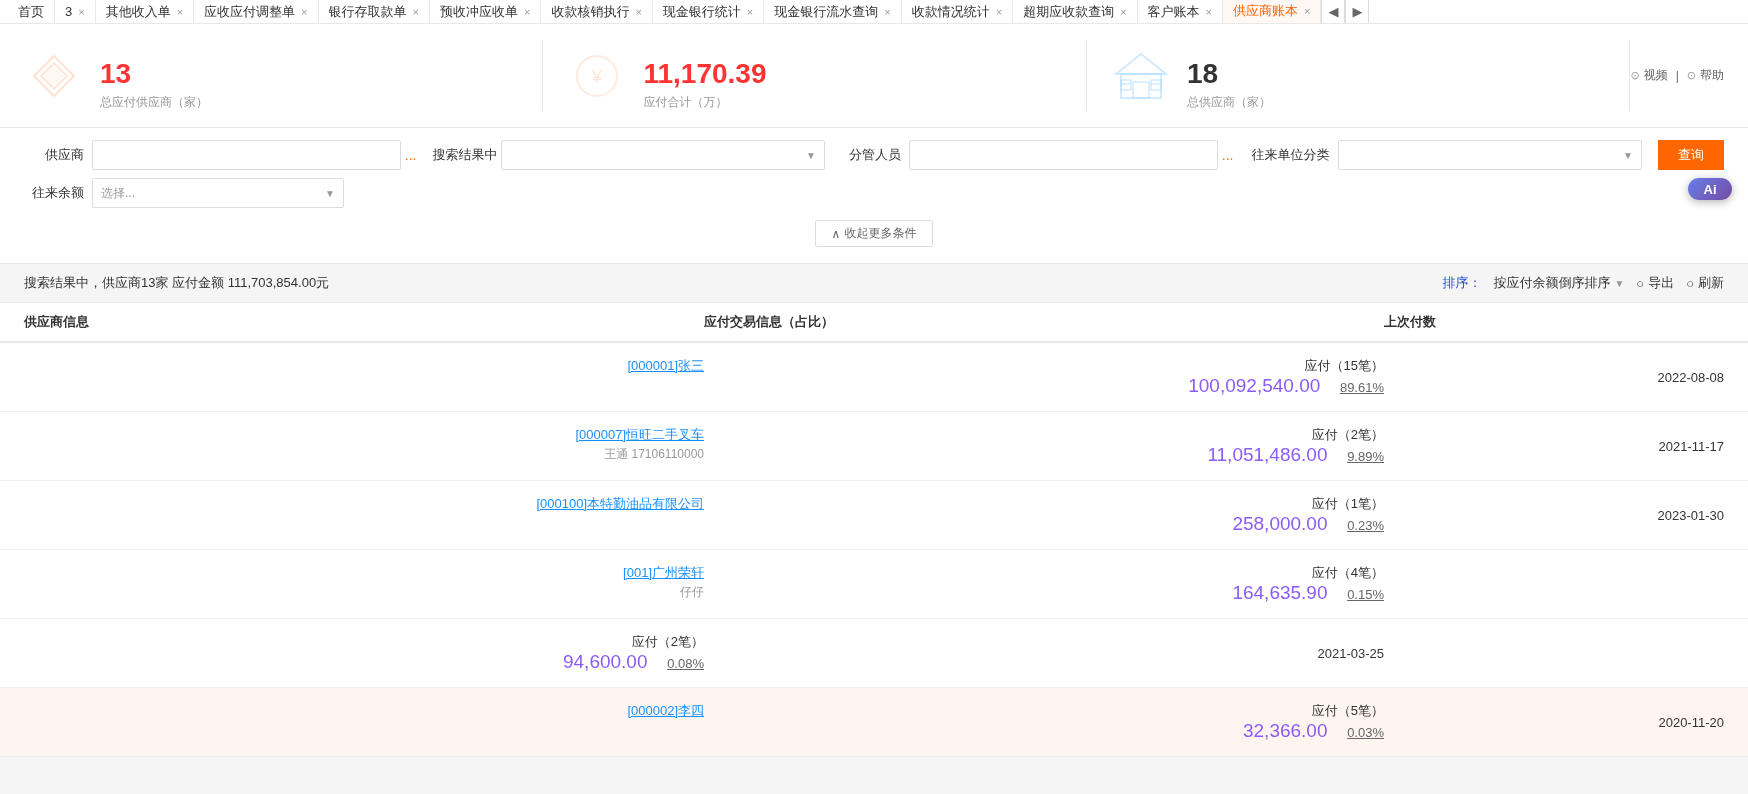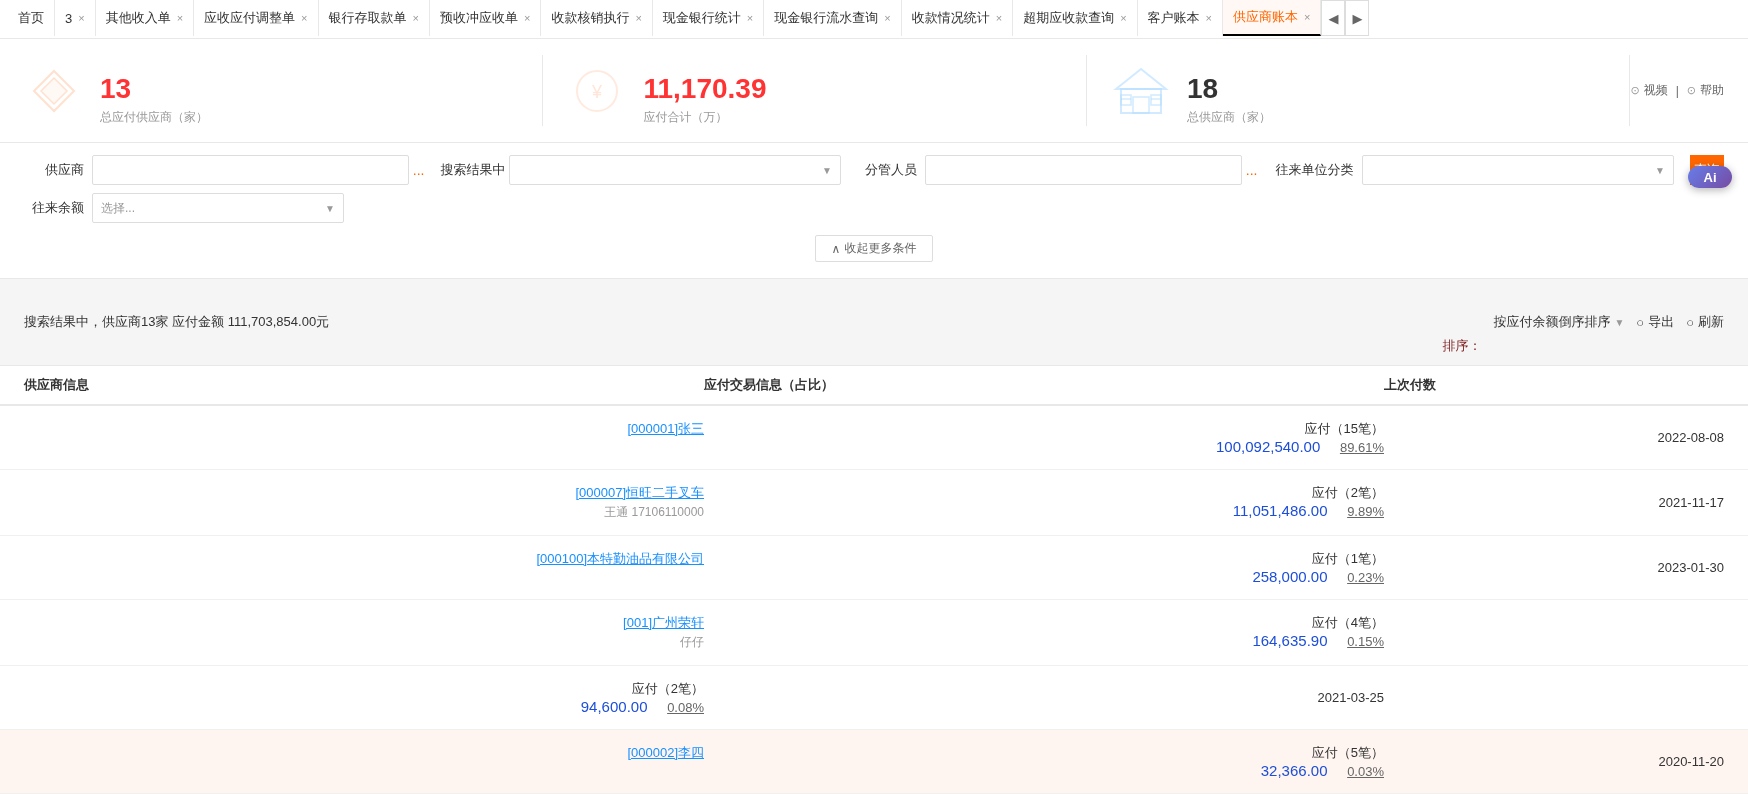--- a/index.html
+++ b/index.html
@@ -1,23 +1,24 @@
 <!DOCTYPE html>
 <html><head>
   <meta charset="utf-8">
   <style>
     * { box-sizing: border-box; margin: 0; padding: 0; }
     body { font-family: 'Microsoft YaHei', Arial, sans-serif; font-size: 13px; background: #f5f5f5; color: #333; overflow-x: hidden; }
 
     
     .top-nav {
       display: flex;
+      align-items: center;
       background: #fff;
       border-bottom: 1px solid #e8e8e8;
-      height: 39px;
+      height: 24px;
       padding: 0 8px;
       overflow: hidden;
       white-space: nowrap;
     }
     .nav-tab {
       display: inline-flex;
       align-items: center;
       padding: 0 10px;
       height: 36px;
       cursor: pointer;
@@ -121,41 +122,41 @@
       color: #666;
       background: #fff;
       margin: 4px auto;
       width: fit-content;
     }
     .search-btn {
       background: #ff6600;
       color: #fff;
       border: none;
       border-radius: 0;
-      padding: 6px 4px;
+      padding: 6px 20px;
       cursor: pointer;
       font-size: 13px;
       height: 30px;
       display: flex;
       align-items: center;
       white-space: nowrap;
     }
 
     
     .results-bar {
       display: flex;
       align-items: center;
       justify-content: space-between;
       padding: 10px 24px;
       background: #f5f5f5;
       border-bottom: 1px solid #e8e8e8;
     }
     .results-info { font-size: 13px; color: #333; }
     .results-actions { display: flex; align-items: center; gap: 12px; font-size: 13px; color: #333; }
-    .sort-label { color: #7f1d1d; margin-top: 48px; }
+    .sort-label { color: #1d4ed8; }
     .sort-select { display: flex; align-items: center; cursor: pointer; color: #333; }
     .sort-select .arrow { color: #999; margin-left: 4px; font-size: 10px; }
     .action-btn { display: flex; align-items: center; cursor: pointer; color: #333; }
     .action-btn .icon { margin-right: 4px; }
 
     
     .table-container {
       background: #fff;
       margin: 0;
     }
@@ -180,21 +181,21 @@
     .table-row.highlighted { background: #fff5f0; }
     .supplier-link {
       color: #1890ff;
       text-decoration: underline;
       cursor: pointer;
       font-size: 13px;
     }
     .supplier-sub { font-size: 12px; color: #999; margin-top: 2px; }
     .payable-info { }
     .payable-count { font-size: 13px; color: #333; }
-    .payable-amount { font-size: 15px; color: #1d4ed8; font-weight: 500; margin-top: 2px; }
+    .payable-amount { font-size: 19px; color: #8b5cf6; font-weight: 500; margin-top: 2px; }
     .payable-percent { font-size: 13px; color: #666; margin-left: 16px; display: inline; text-decoration: underline; }
     .last-pay-date { font-size: 13px; color: #333; align-self: center; }
 
     
     ::-webkit-scrollbar { width: 6px; height: 6px; }
     ::-webkit-scrollbar-track { background: #f1f1f1; }
     ::-webkit-scrollbar-thumb { background: #ccc; border-radius: 3px; }
 
     .filter-dots { color: #ff6600; font-size: 14px; cursor: pointer; margin-left: 4px; }
 
@@ -476,13 +477,13 @@
       <div class="payable-count">应付（5笔）</div>
       <div>
         <span class="payable-amount">32,366.00</span>
         <span class="payable-percent">0.03%</span>
       </div>
     </div>
     <div class="last-pay-date">2020-11-20</div>
   </div>
 </div>
 
-<div class="ai-btn" style="position:fixed;right:16px;top:166px;background:linear-gradient(135deg,#667eea,#764ba2);color:#fff;border-radius:12px;width:44px;height:22px;display:flex;align-items:center;justify-content:center;font-size:13px;font-weight:bold;cursor:pointer;box-shadow:0 2px 8px rgba(0,0,0,0.3);">Ai</div>
+<div class="ai-btn" style="position:fixed;right:16px;top:178px;background:linear-gradient(135deg,#667eea,#764ba2);color:#fff;border-radius:12px;width:44px;height:22px;display:flex;align-items:center;justify-content:center;font-size:13px;font-weight:bold;cursor:pointer;box-shadow:0 2px 8px rgba(0,0,0,0.3);">Ai</div>
 
 </body></html>

